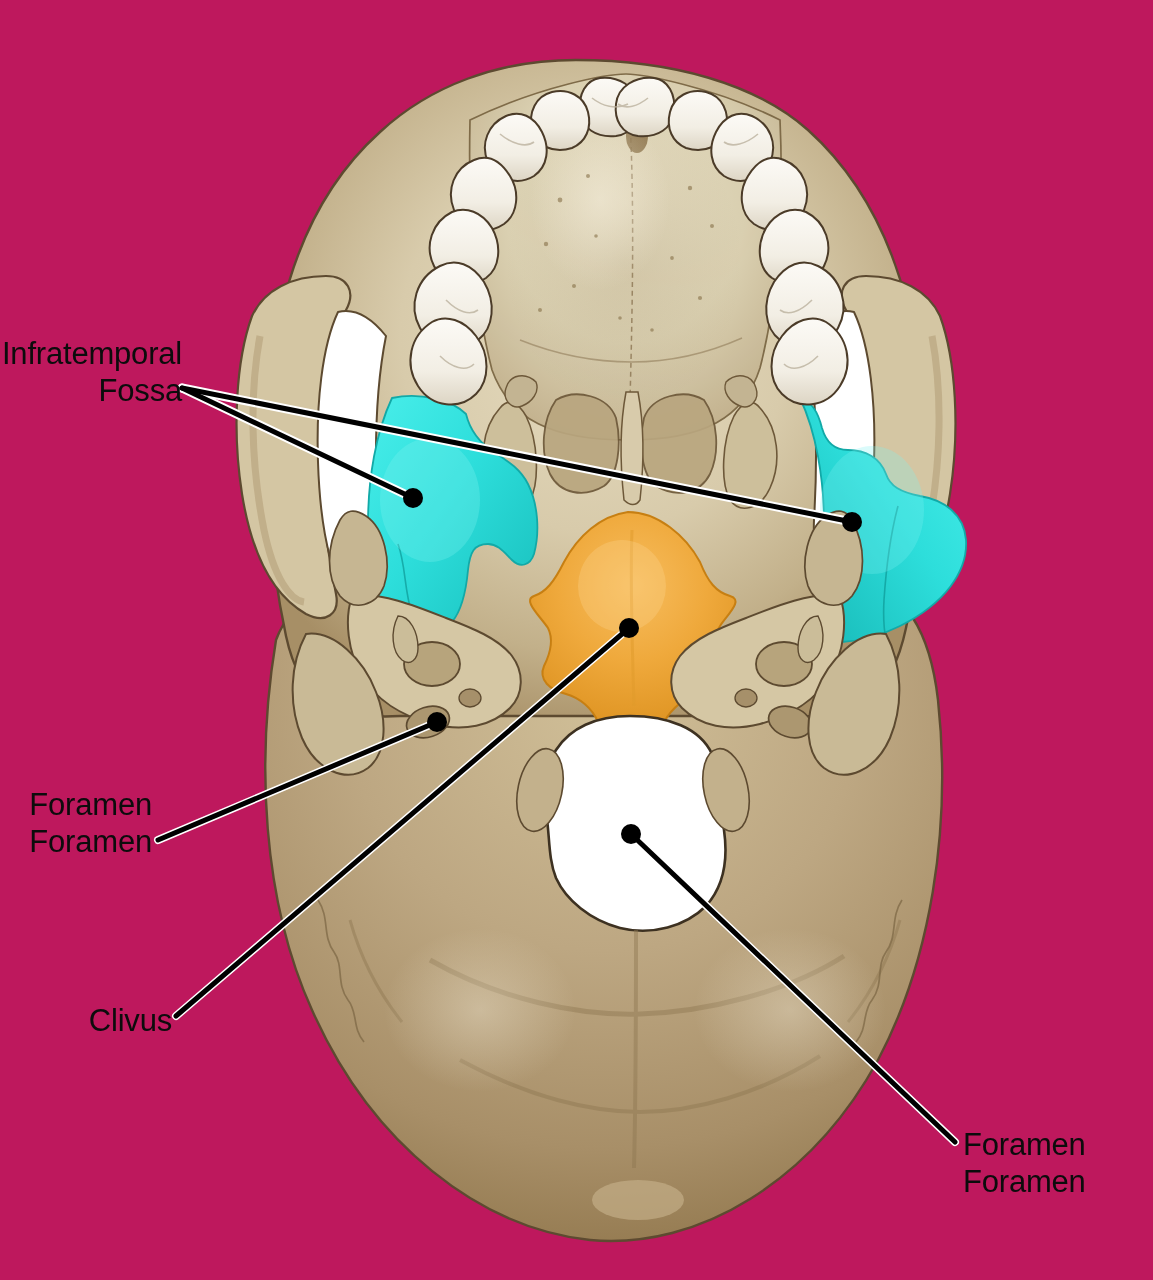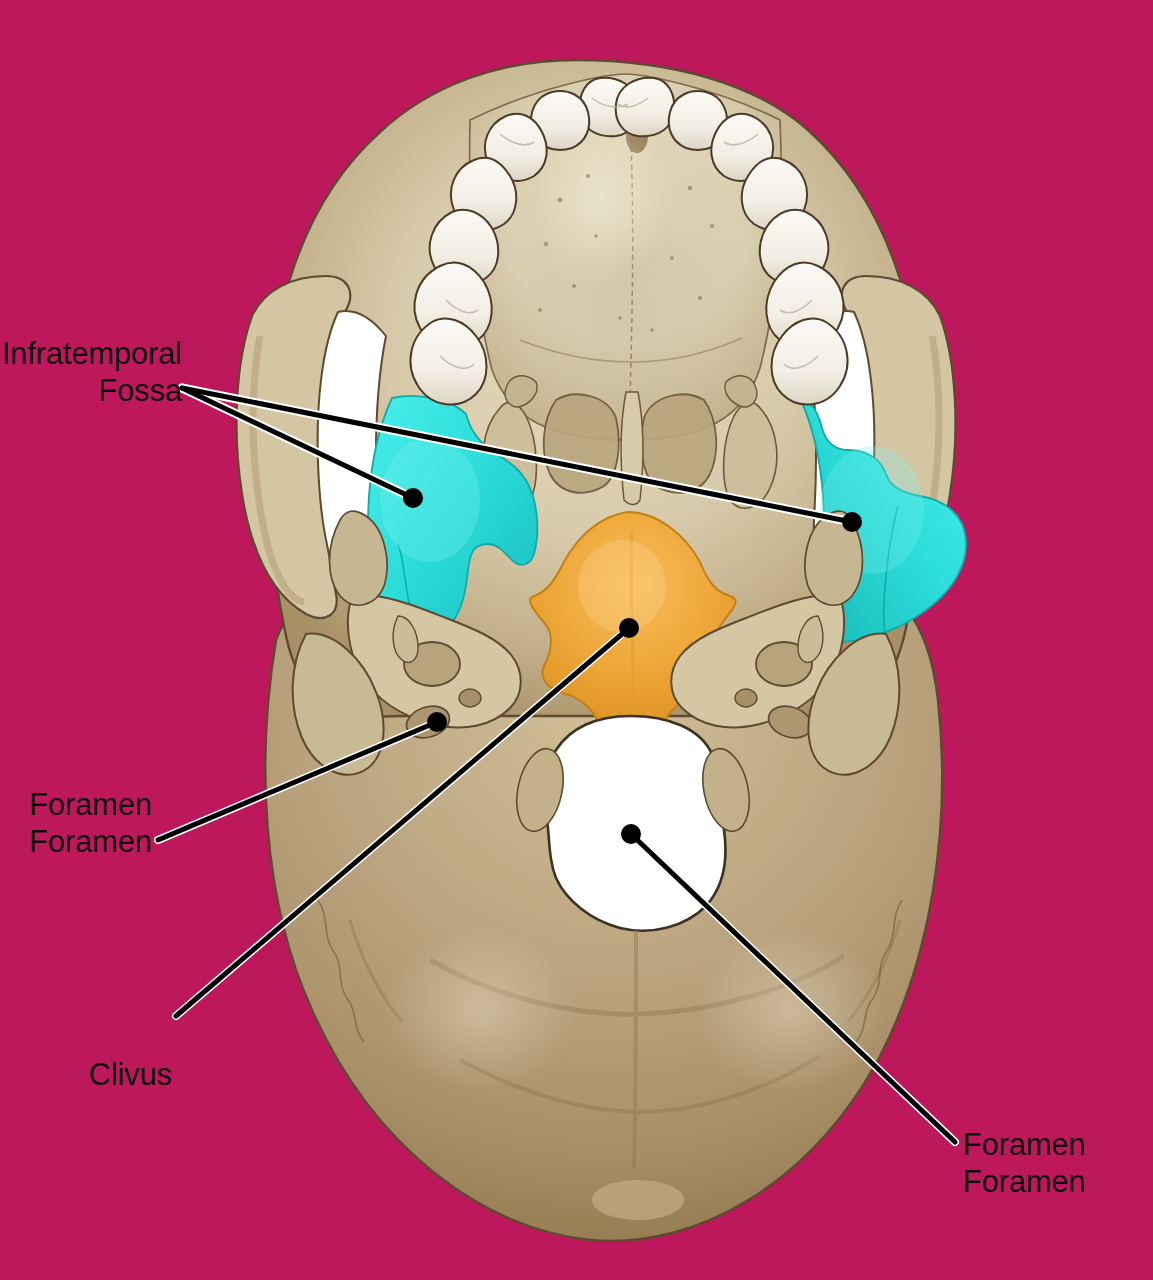--- a/index.html
+++ b/index.html
@@ -346,21 +346,21 @@
   <div class="label right" style="left:0; top:335px; width:182px;">
     <span class="label-line">Infratemporal</span>
     <span class="label-line">Fossa</span>
   </div>
 
   <div class="label right" style="left:0; top:786px; width:152px;">
     <span class="label-line">Foramen</span>
     <span class="label-line">Foramen</span>
   </div>
 
-  <div class="label right" style="left:0; top:1056px; width:172px;">
+  <div class="label right" style="left:0; top:1002px; width:172px;">
     <span class="label-line">Clivus</span>
   </div>
 
   <div class="label left" style="left:963px; top:1126px;">
     <span class="label-line">Foramen</span>
     <span class="label-line">Foramen</span>
   </div>
 
 </div>
 

